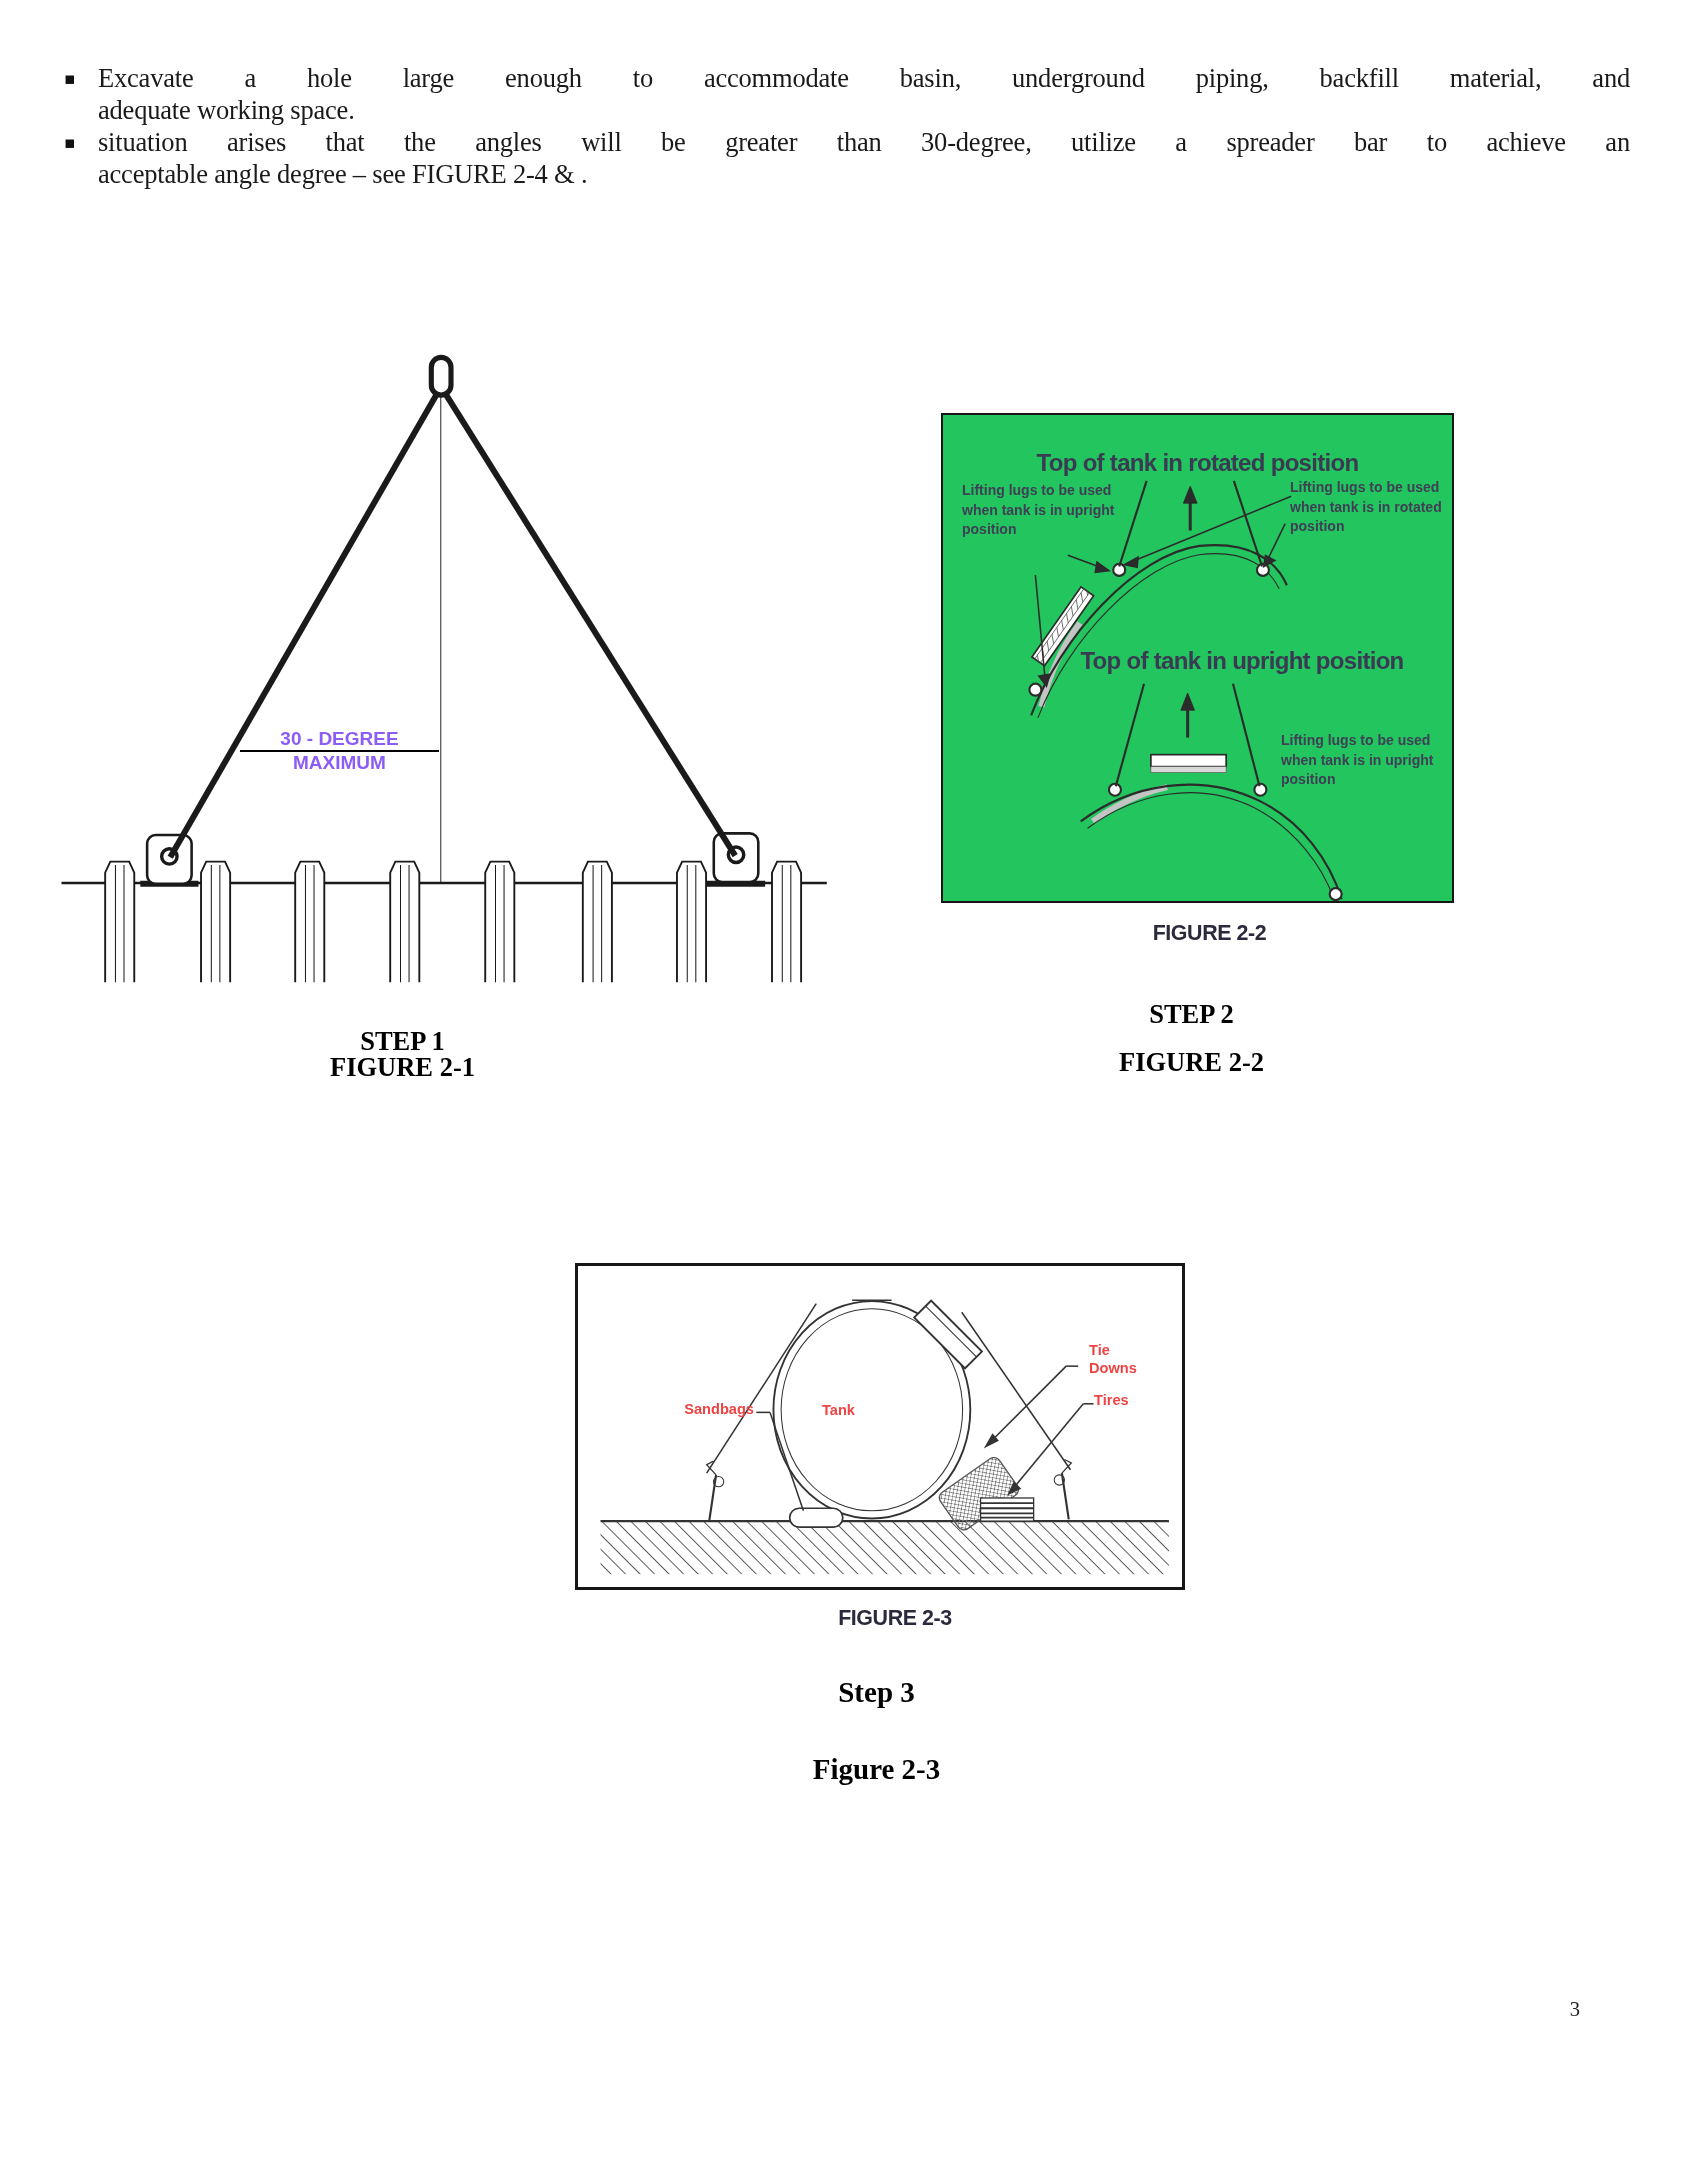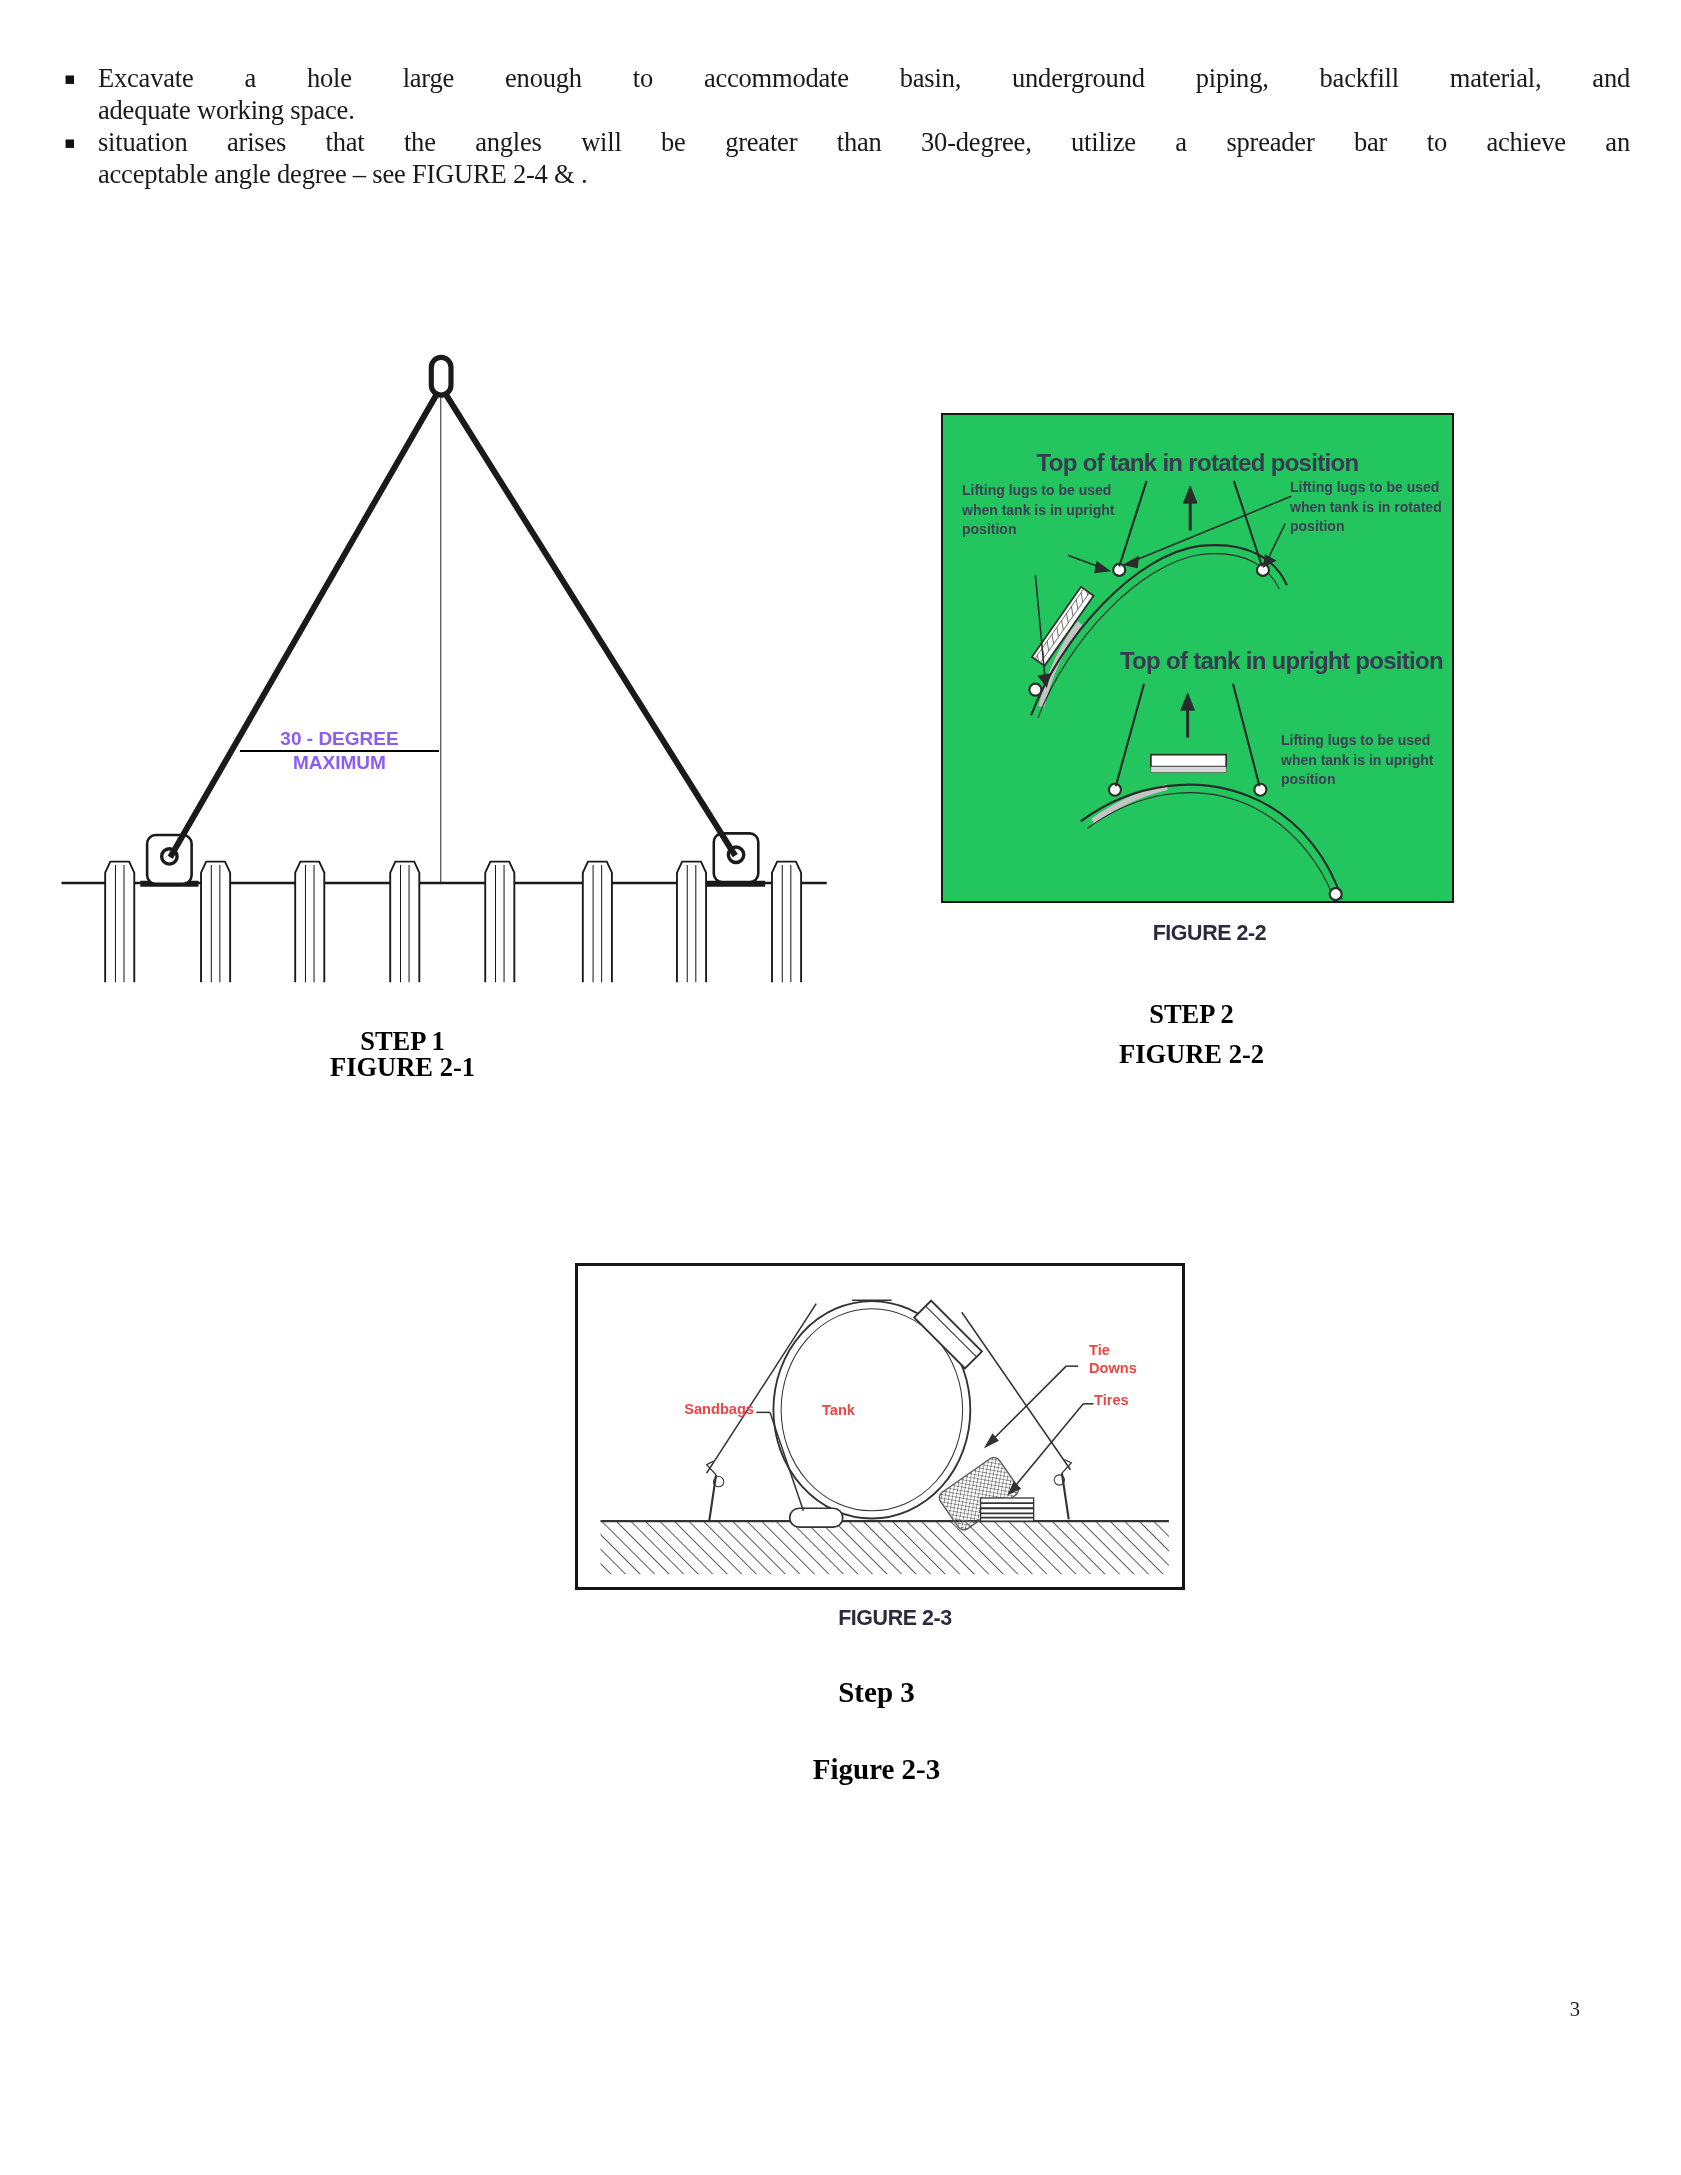--- a/index.html
+++ b/index.html
@@ -21,32 +21,32 @@
   .fig1 svg{position:absolute;left:0;top:0;}
   .angle-label{left:189px;top:387px;width:199px;text-align:center;
                font-family:"Liberation Sans", sans-serif;font-weight:700;
                font-size:19px;color:#8b5cf6;line-height:20.5px;}
   .angle-rule{border-top:2.1px solid #000;margin:0.9px 0 0.9px 0;}
 
   
   .step-block{text-align:center;font-weight:bold;color:#000;}
   .step1{left:210px;top:1028px;width:385px;font-size:26.5px;line-height:26px;}
   .step2{left:999px;top:1000px;width:385px;font-size:26.5px;line-height:29px;}
-  .step2 .l1{margin-bottom:11px;}
+  .step2 .l1{margin-bottom:19px;}
   .step3{left:684px;top:1676px;width:385px;font-size:29px;}
   .fig3name{left:684px;top:1753px;width:385px;font-size:29px;}
 
   
   .fig2{left:941px;top:413px;width:509px;height:486px;border:2.6px solid #161616;
         background:#22c55e;box-sizing:content-box;}
   .fig2 svg{position:absolute;left:0;top:0;}
   .f2-title{position:absolute;text-align:center;font-size:24px;font-weight:600;
             letter-spacing:-0.7px;color:#3a3a52;font-family:"Liberation Sans", sans-serif;}
   .f2-title1{left:0;top:34px;width:509px;}
-  .f2-title2{left:98px;top:232px;width:402px;text-align:right;}
+  .f2-title2{left:98px;top:232px;width:402px;}
   .f2-note{position:absolute;font-size:14px;font-weight:700;line-height:19.7px;
            color:#3f3f55;font-family:"Liberation Sans", sans-serif;}
   .f2-note-ul{left:19px;top:66px;width:159px;}
   .f2-note-rr{left:347px;top:63px;width:156px;}
   .f2-note-ur{left:338px;top:316px;width:154px;}
 
   
   .fig-caption{font-family:"Liberation Sans", sans-serif;font-weight:700;
                font-size:21.4px;letter-spacing:-0.4px;color:#2a2a3c;text-align:center;}
   .fig2-caption{left:955px;top:921px;width:509px;}

